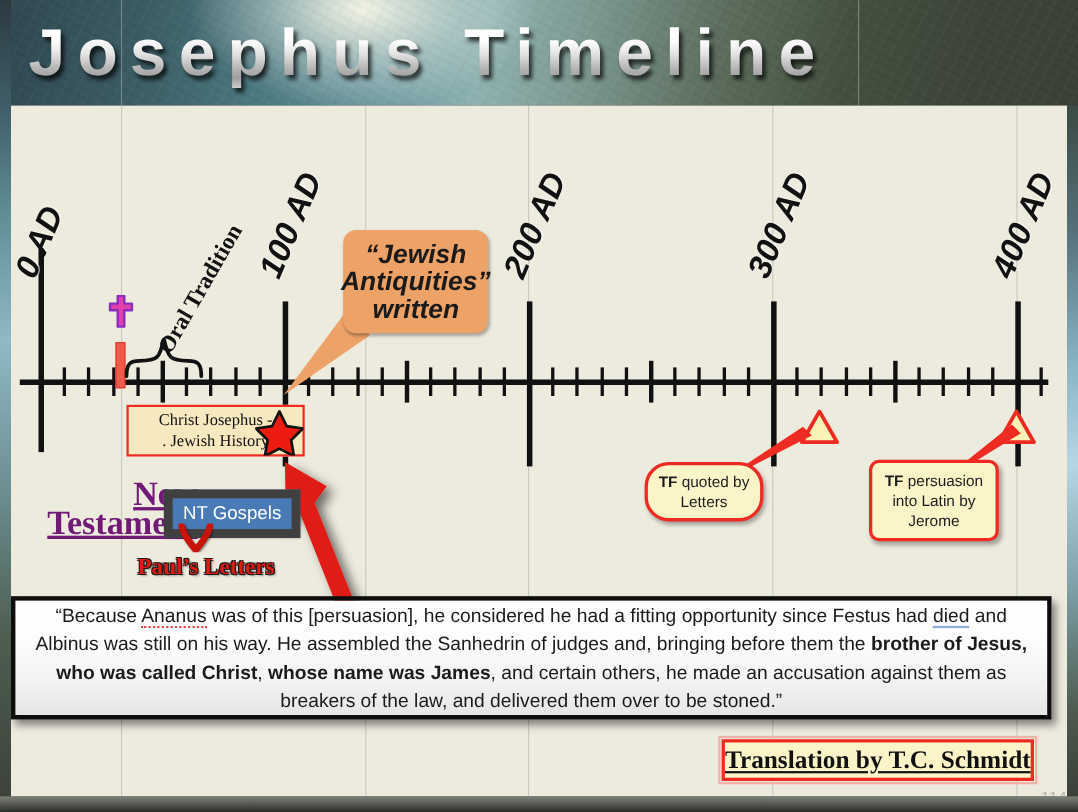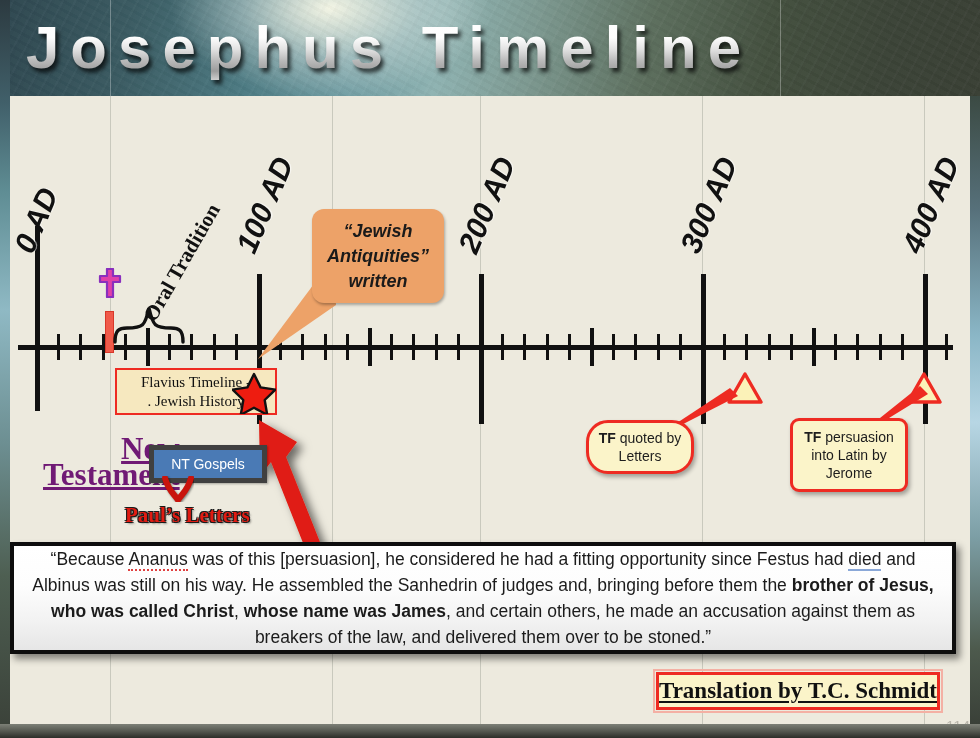--- a/index.html
+++ b/index.html
@@ -49,38 +49,38 @@
   #jesus-marker{position:absolute;left:95px;top:215px;width:7px;height:40px;background:#f05a4a;border:1px solid #d8382a;}
 
   
   #brace{position:absolute;left:103px;top:208px;width:75px;height:40px;}
   .oral{position:absolute;left:150px;top:205px;font-family:"Liberation Serif",serif;font-weight:bold;font-size:21px;
     color:#111;white-space:nowrap;transform-origin:left bottom;transform:rotate(-60deg);}
 
   
   #jaw{position:absolute;left:302px;top:113px;width:132px;height:94px;background:#eda268;border-radius:12px;
     box-shadow:1px 2px 3px rgba(0,0,0,.30);display:flex;align-items:center;justify-content:center;}
-  #jaw .txt{font-style:italic;font-weight:bold;font-size:18px;line-height:25px;color:#1a1a1a;text-align:center;}
+  #jaw .txt{font-style:italic;font-weight:bold;font-size:24px;line-height:25px;color:#1a1a1a;text-align:center;}
   #jaw-tail{position:absolute;left:246px;top:155px;width:80px;height:110px;}
 
   
   #joscall{position:absolute;left:105px;top:272px;width:158px;height:43px;background:#f6e8bf;border:2px solid #ee2b22;
     display:flex;flex-direction:column;align-items:center;justify-content:center;}
   #joscall .l{font-family:"Liberation Serif",serif;font-size:15px;color:#111;line-height:19px;white-space:nowrap;}
   #star{position:absolute;left:222px;top:276px;width:44px;height:42px;}
 
   
   #bigarrow{position:absolute;left:245px;top:318px;width:120px;height:230px;}
 
   
   #nt{position:absolute;left:33px;top:340px;font-family:"Liberation Serif",serif;font-weight:bold;font-size:31px;
     color:#701a75;line-height:26px;text-align:right;}
   #nt span{display:block;text-decoration:underline;text-underline-offset:2px;}
-  #gospels{position:absolute;left:139px;top:349px;width:108px;height:28px;background:#4a7ab5;border:5px solid #404040;
-    color:#fff;font-size:14px;display:flex;align-items:center;justify-content:center;box-shadow:1px 1px 2px rgba(0,0,0,.3);}
+  #gospels{position:absolute;left:139px;top:349px;width:108px;height:28px;background:#4a7ab5;border:8px solid #404040;
+    color:#fff;font-size:17px;display:flex;align-items:center;justify-content:center;box-shadow:1px 1px 2px rgba(0,0,0,.3);}
   #vmark{position:absolute;left:152px;top:380px;width:32px;height:26px;}
   #pauls{position:absolute;left:115px;top:407px;font-family:"Liberation Serif",serif;font-weight:bold;font-size:21px;
     color:#e01b12;white-space:nowrap;
     text-shadow:-1px -1px 0 #1b1b1b,1px -1px 0 #1b1b1b,-1px 1px 0 #1b1b1b,1px 1px 0 #1b1b1b,2px 2px 2px rgba(0,0,0,.35);}
 
   
   .tri{position:absolute;width:0;height:0;}
   .tfbox{position:absolute;background:#fbf4c9;border:3px solid #ee2b22;border-radius:9px;
     box-shadow:2px 3px 4px rgba(0,0,0,.32);display:flex;align-items:center;justify-content:center;text-align:center;}
   .tfbox .t{font-size:14px;line-height:18px;color:#1d1d1d;}
@@ -201,21 +201,21 @@
     </svg>
     <div id="jaw">
       <div class="txt">
         <span>“Jewish</span><br>
         <span>Antiquities”</span><br>
         <span>written</span>
       </div>
     </div>
 
     <div id="joscall">
-      <div class="l">Flavius Timeline -</div>
+      <div class="l">Christ Josephus -</div>
       <div class="l">.   Jewish History</div>
     </div>
     <svg id="star" viewBox="0 0 44 42">
       <path d="M22 2 L28.6 15.4 L43.4 17.6 L32.7 28 L35.2 42.7 L22 35.8 L8.8 42.7 L11.3 28 L0.6 17.6 L15.4 15.4 Z" fill="#ee1c10" stroke="#111" stroke-width="2.4" stroke-linejoin="round"></path>
     </svg>
 
     <svg id="bigarrow" viewBox="0 0 120 230">
       <g filter="url(#sh)">
         <path d="M4 6 L42 28 L31 43 L104 226 L88 230 L16 48 L5 62 Z" fill="#e01b12"></path>
       </g>

